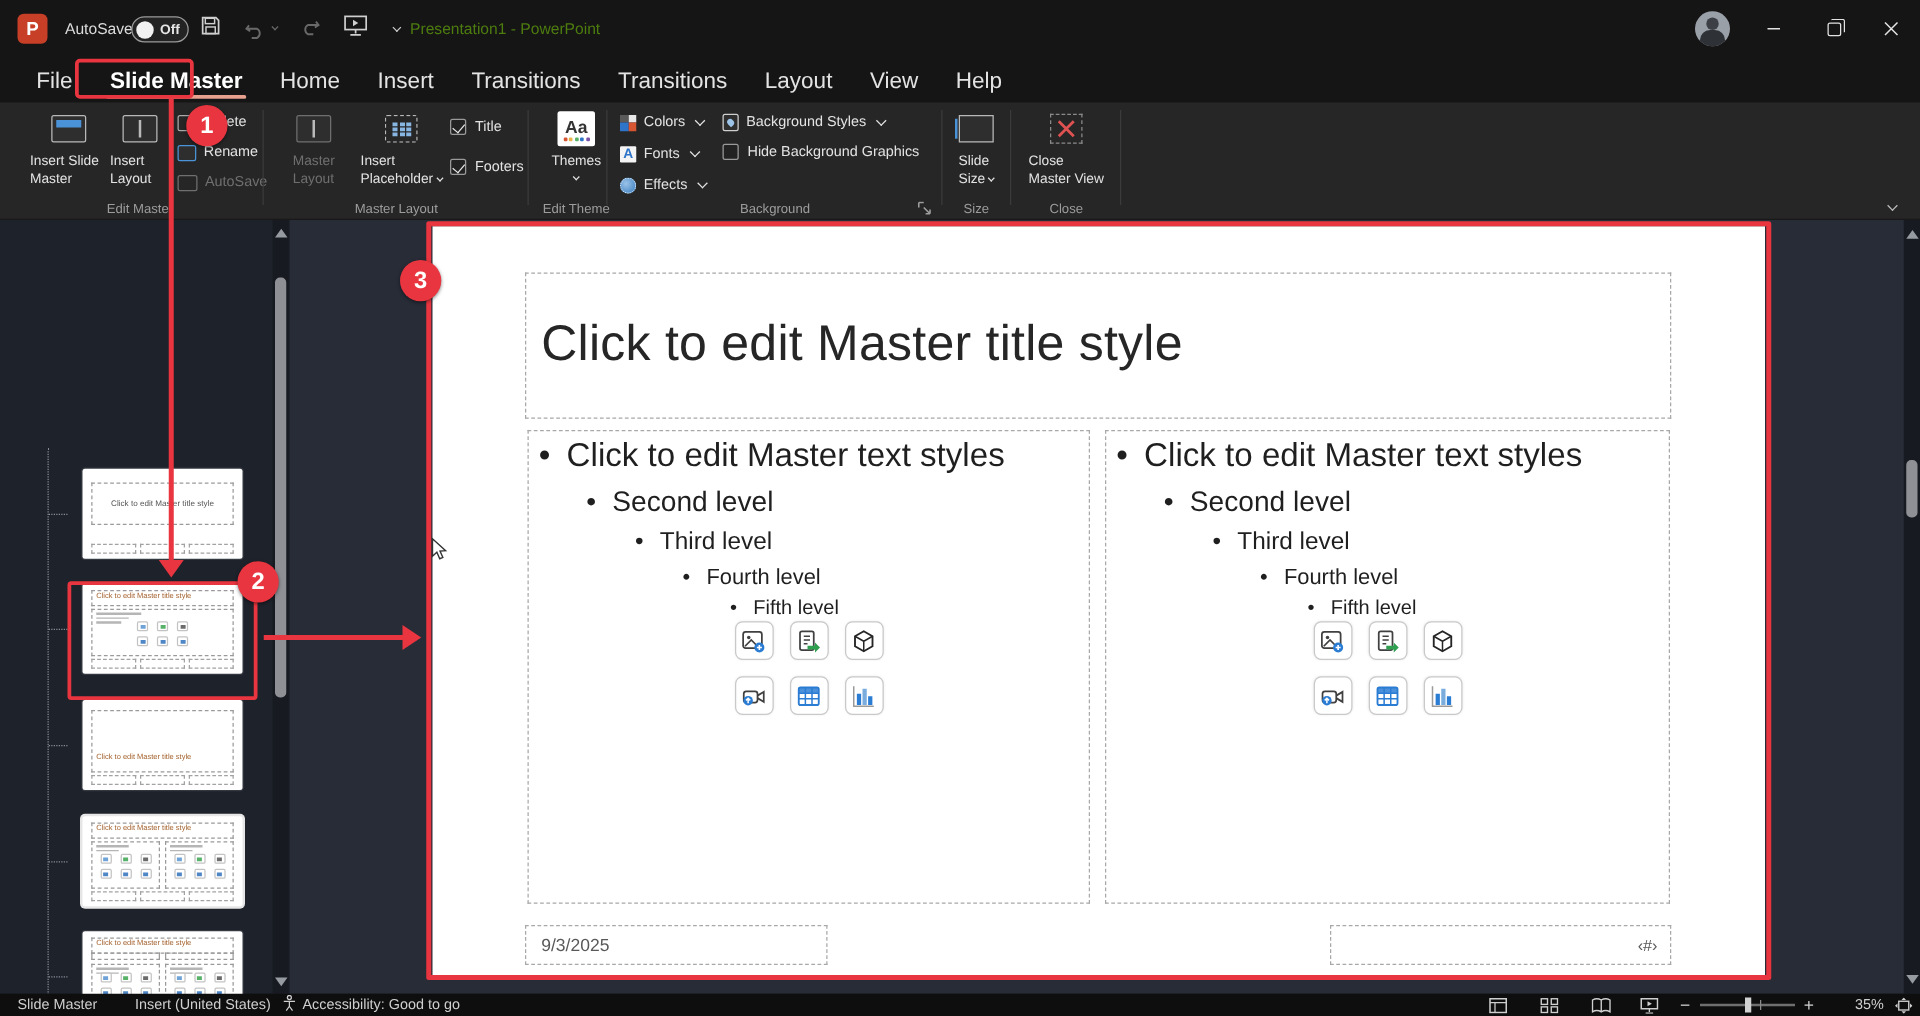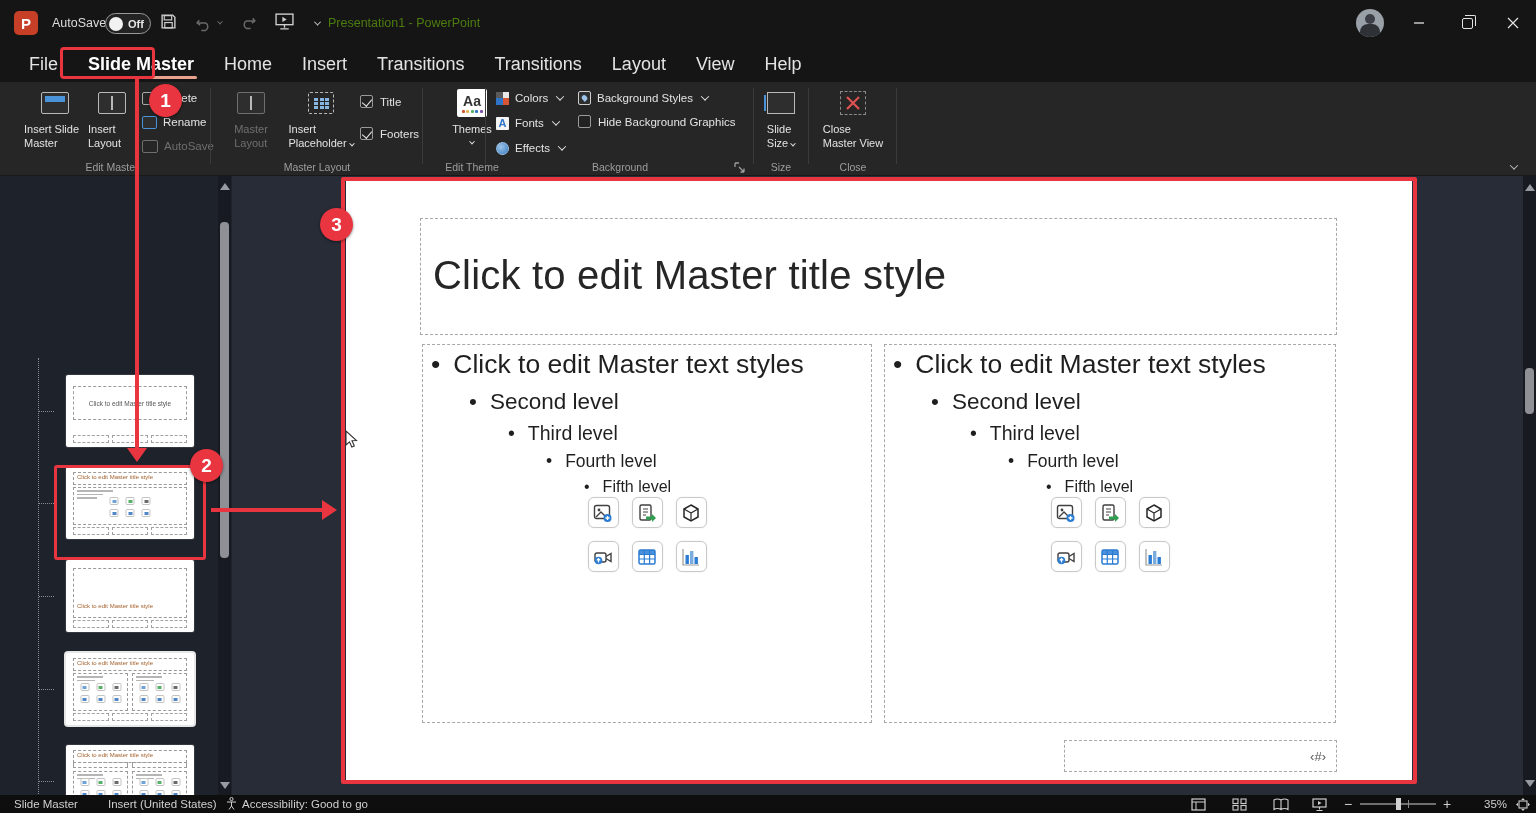--- a/index.html
+++ b/index.html
@@ -302,21 +302,21 @@
         <span>Title</span>
       </div>
       <div class="chk" style="left:146px; top:45px;">
         <span class="box checked"></span>
         <span>Footers</span>
       </div>
       <div class="rgroup-label">Master Layout</div>
     </div>
     <div class="rsep abs" style="left:422px;"></div>
 
-    <div class="rgroup" style="left:443px; width:58px;">
+    <div class="rgroup" style="left:432px; width:58px;">
       <div class="bigbtn" style="left:3px; width:52px;">
         <span class="ic">
           <span class="i-themes">
               <span>Aa</span>
             <span class="dots">
                 <span style="background:#d65532"></span>
                 <span style="background:#e8b54c"></span>
                 <span style="background:#58b168"></span>
                 <span style="background:#2e74c9"></span>
                 <span style="background:#7a52a8"></span>
@@ -653,20 +653,23 @@
                 <path d="M2 2 V18 H18" stroke="#9a9a9a" stroke-width="1.2" fill="none"></path>
                 <rect x="4.5" y="8" width="3.4" height="9" fill="#2b7cd3"></rect>
                 <rect x="9" y="4" width="3.4" height="13" fill="#7aadde"></rect>
                 <rect x="13.5" y="10" width="3.4" height="7" fill="#2b7cd3"></rect>
               </svg>
           </span>
         </div>
       </div>
     </div>
 
+    <div class="ph" style="left:74px; top:559px; width:242px; height:32px;">
+      <span class="foot-text" style="left:12px;">9/3/2025</span>
+    </div>
     <div class="ph" style="left:718px; top:559px; width:273px; height:32px;">
       <span class="foot-text" style="right:10px; font-size:13px;">‹#›</span>
     </div>
   </div>
 
   <div class="vscroll abs" style="left:1523px;">
     <span class="scroll-arrow" style="left:2px; top:8px; border-left:5px solid transparent; border-right:5px solid transparent; border-bottom:7px solid #969ba2;"></span>
     <span class="scroll-thumb" style="left:2px; top:192px; width:9px; height:46px;"></span>
     <span class="scroll-arrow" style="left:2px; top:604px; border-left:5px solid transparent; border-right:5px solid transparent; border-top:7px solid #969ba2;"></span>
   </div>

